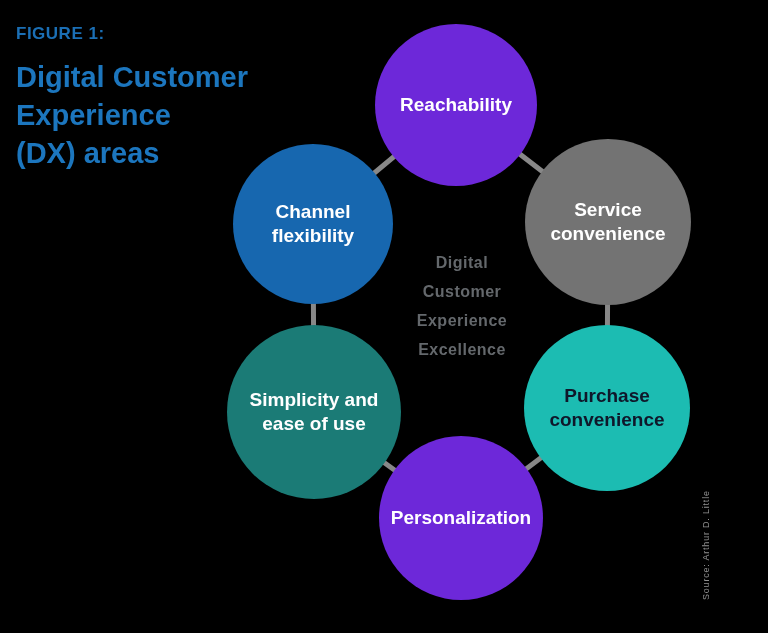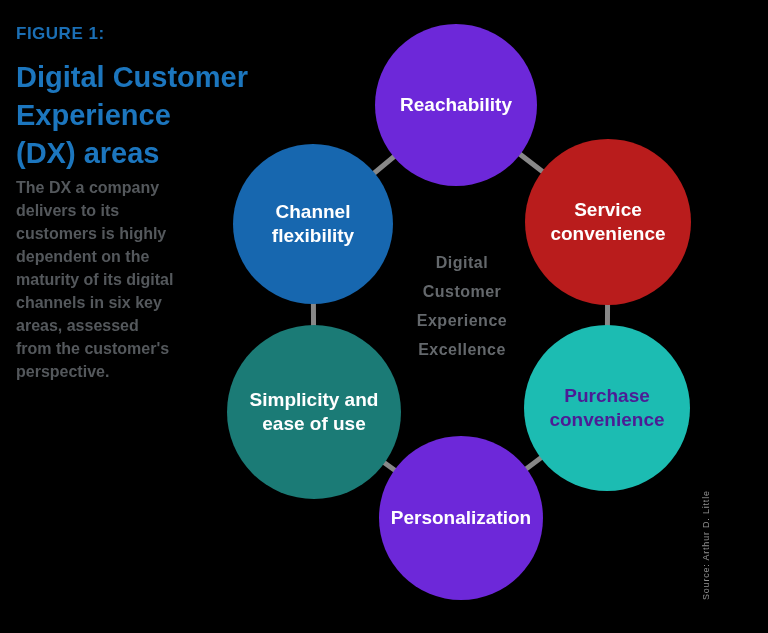--- a/index.html
+++ b/index.html
@@ -113,48 +113,39 @@
 </head>
 <body>
 
 <div class="canvas">
 
   <div class="figure-panel">
     <div class="figure-label">FIGURE 1:</div>
     <div class="figure-title">Digital Customer
 Experience
 (DX) areas</div>
-    <div class="figure-description">The DX a company
-delivers to its
-customers is highly
-dependent on the
-maturity of its digital
-channels in six key
-areas, assessed
-from the customer's
-perspective.</div>
   </div>
 
   <div class="diagram">
 
     <svg class="connector-svg" width="768" height="633">
       <polygon id="connector-ring" points="456,105 608,222 607,408 461,518 314,412 313,224" fill="none" stroke="#A0A0A0" stroke-width="5" opacity="0.85"></polygon>
     </svg>
 
     <div class="node node--reachability" style="background: #6d28d9;">
       <div class="node-label" style="color: rgb(255, 255, 255);">Reachability</div>
     </div>
 
-    <div class="node node--service-convenience" style="background: #b91c1c;">
+    <div class="node node--service-convenience" style="background: #737373;">
       <div class="node-label" style="color: rgb(255, 255, 255);">Service
 convenience</div>
     </div>
 
     <div class="node node--purchase-convenience" style="background: rgb(28, 188, 178);">
-      <div class="node-label" style="color: #4c1d95; text-align: center;">Purchase
+      <div class="node-label" style="color: #0f172a; text-align: center;">Purchase
 convenience</div>
     </div>
 
     <div class="node node--personalization" style="background: #6d28d9;">
       <div class="node-label" style="color: rgb(255, 255, 255);">Personalization</div>
     </div>
 
     <div class="node node--channel-flexibility" style="background: rgb(23, 103, 175);">
       <div class="node-label" style="color: rgb(255, 255, 255);">Channel
 flexibility</div>

